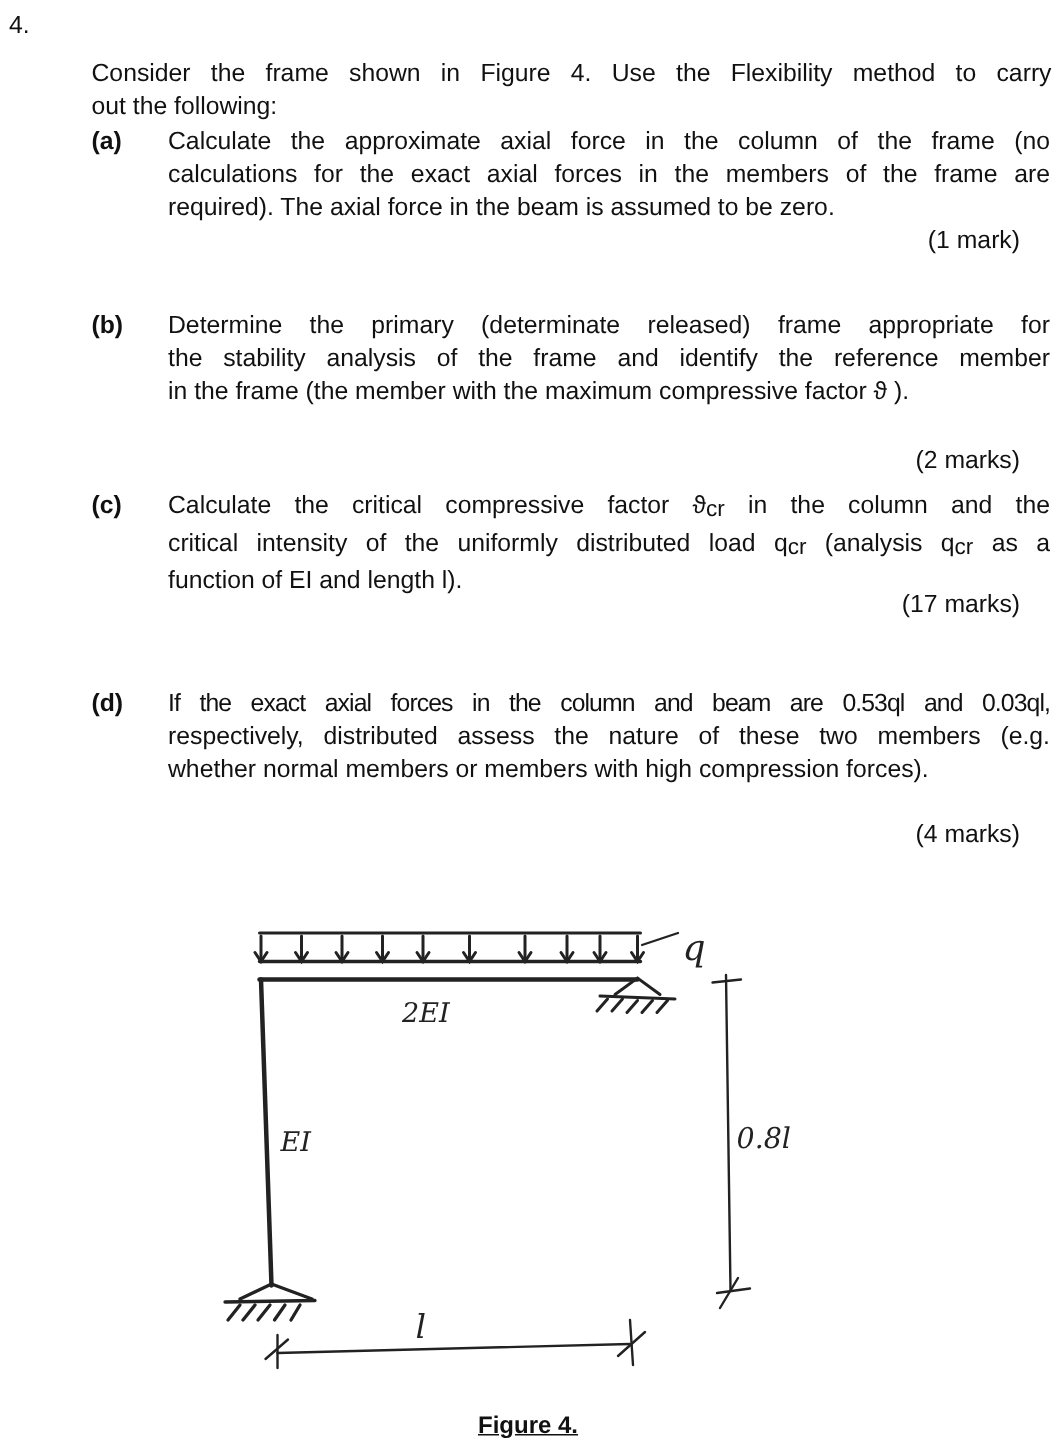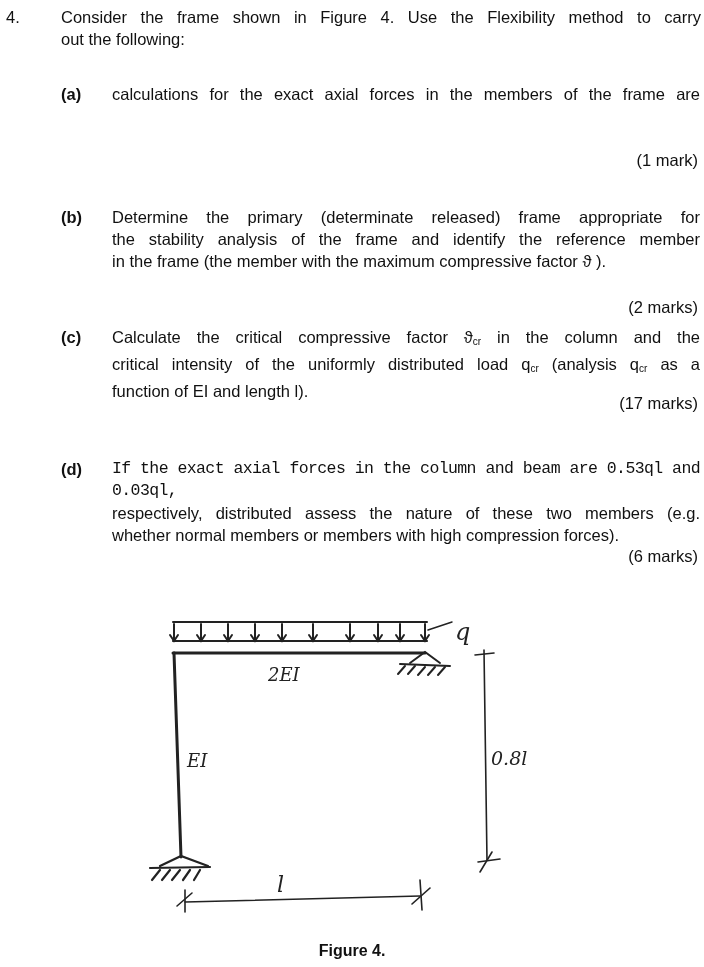--- a/index.html
+++ b/index.html
@@ -8,39 +8,41 @@
     font-family: "Liberation Sans", sans-serif; color: #111;
     font-size: 16.5px; line-height: 22px;
   }
   .abs { position: absolute; }
   .qnum { left: 6px; top: 6px; }
   .intro { left: 61px; top: 6px; width: 640px; text-align: justify; text-align-last: left; }
   .part-label { font-weight: bold; left: 61px; }
   .part-text { left: 112px; width: 588px; text-align: justify; }
   .part-text .line { display: block; text-align: justify; text-align-last: justify; }
   .part-text .line.last { text-align-last: left; }
-  .marks { right: 6px; text-align: center; }
-  .sub { font-size: 10px; vertical-align: -2px; }
-  .cond { letter-spacing: -0.6px; font-family: Liberation Mono, monospace; }
+  .marks { right: 24px; text-align: center; }
+  .sub { font-size: 15px; vertical-align: -2px; }
+  .cond { letter-spacing: -0.6px; }
   .figure { left: 140px; top: 595px; width: 400px; height: 330px; }
-  .fig-caption { left: 0; width: 704px; top: 940px; text-align: center; font-weight: bold; font-size: 16px; }
+  .fig-caption { left: 0; width: 704px; top: 940px; text-align: center; font-weight: bold; font-size: 16px; text-decoration: underline; }
   .hand { font-family: "DejaVu Serif", serif; font-style: italic; fill: #222; }
 </style>
 </head>
 <body>
 
 <div class="abs qnum">4.</div>
 <div class="abs intro">
-  <span style="display:block;text-align:justify;text-align-last:justify;">Consider the frame shown in Figure 4. Use the Flexibility method to carry</span>
+  <span style="display:block;text-align:justify;text-align-last:justify;margin-top:32px;">Consider the frame shown in Figure 4. Use the Flexibility method to carry</span>
   <span style="display:block;">out the following:</span>
 </div>
 
 <div class="abs part-label" style="top:83px;">(a)</div>
 <div class="abs part-text" style="top:83px;">
+  <span class="line">Calculate the approximate axial force in the column of the frame (no</span>
   <span class="line">calculations for the exact axial forces in the members of the frame are</span>
+  <span class="line last">required). The axial force in the beam is assumed to be zero.</span>
 </div>
 <div class="abs marks" style="top:149px;">(1 mark)</div>
 
 <div class="abs part-label" style="top:206px;">(b)</div>
 <div class="abs part-text" style="top:206px;">
   <span class="line">Determine the primary (determinate released) frame appropriate for</span>
   <span class="line">the stability analysis of the frame and identify the reference member</span>
   <span class="line last">in the frame (the member with the maximum compressive factor ϑ ).</span>
 </div>
 <div class="abs marks" style="top:296px;">(2 marks)</div>
@@ -52,21 +54,21 @@
   <span class="line last">function of EI and length l).</span>
 </div>
 <div class="abs marks" style="top:392px;">(17 marks)</div>
 
 <div class="abs part-label" style="top:458px;">(d)</div>
 <div class="abs part-text" style="top:458px;">
   <span class="line cond">If the exact axial forces in the column and beam are 0.53ql and 0.03ql,</span>
   <span class="line">respectively, distributed assess the nature of these two members (e.g.</span>
   <span class="line last">whether normal members or members with high compression forces).</span>
 </div>
-<div class="abs marks" style="top:545px;">(6 marks)</div>
+<div class="abs marks" style="top:545px;">(4 marks)</div>
 
 <svg class="abs figure" viewBox="140 595 400 330" width="400" height="330">
   <g stroke="#222" fill="none" stroke-linecap="round">
 
     <g>
       <line x1="173" y1="622" x2="427" y2="622" stroke-width="2"></line>
       <line x1="173" y1="641" x2="427" y2="641" stroke-width="2.2"></line>
 
       <g stroke-width="2">
         <line x1="174" y1="624" x2="174" y2="640"></line>

